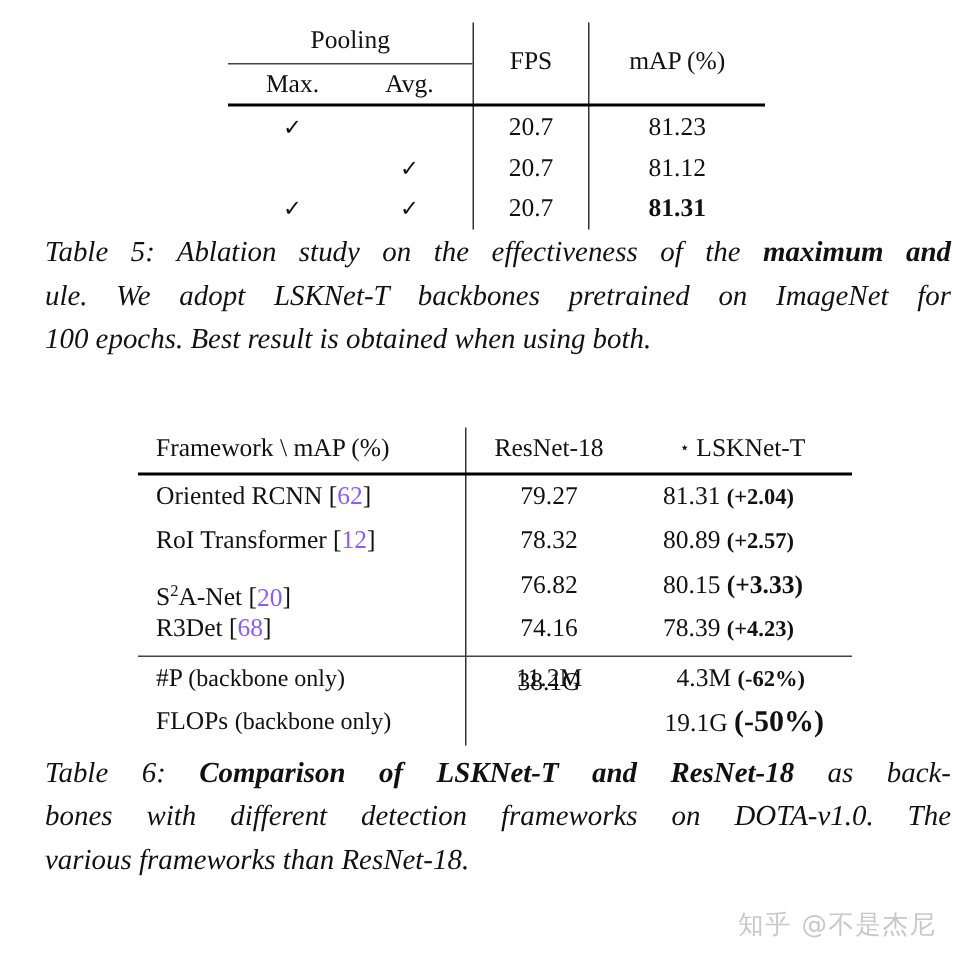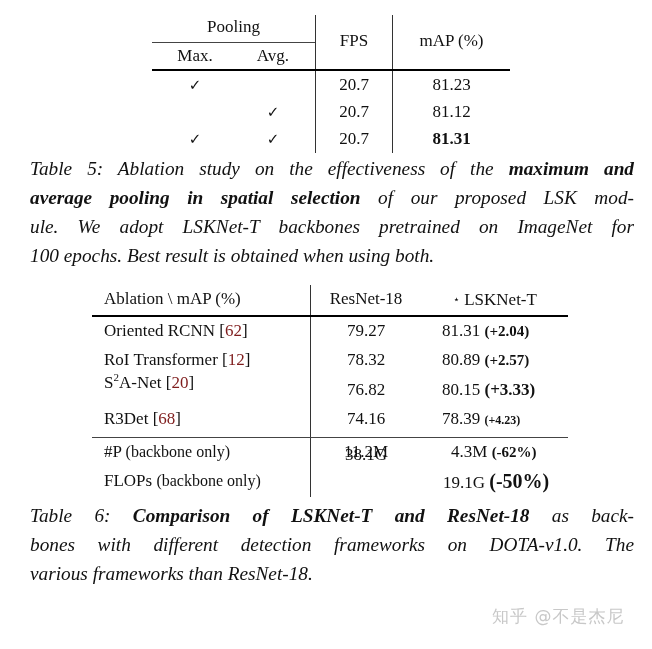--- a/index.html
+++ b/index.html
@@ -3,21 +3,21 @@
 <meta charset="utf-8">
 <style>
   html, body { margin: 0; padding: 0; background: #ffffff; }
   body { width: 652px; height: 649px; position: relative; overflow: hidden;
          font-family: "Liberation Serif", "DejaVu Serif", serif; color: #111; }
   .rule { position: absolute; background: #000; }
   .vline { position: absolute; width: 1px; background: #333; }
   .cell { position: absolute; font-size: 17px; line-height: 20px; white-space: nowrap; }
   .c { text-align: center; }
   .b { font-weight: bold; }
-  .cite { color: #7f1d1d; margin-top: 16px; }
+  .cite { color: #8b5cf6; margin-top: 16px; }
   .small { font-size: 16px; }
   .caption { position: absolute; left: 30px; width: 604px; font-size: 19.3px; line-height: 29px;
              text-align: justify; }
   .capline { display: block; height: 29px; white-space: nowrap; text-align-last: justify; text-align: justify; font-style: italic; }
   .capline.last { text-align-last: left; }
   .watermark { position: absolute; left: 492px; top: 605px; font-family: "DejaVu Sans", sans-serif;
                font-size: 17px; color: #c8c8c8; letter-spacing: 1px; white-space: nowrap; }
   .check { font-family: "DejaVu Sans", sans-serif; font-size: 15px; }
 </style>
 </head>
@@ -46,49 +46,48 @@
   <div class="cell c" style="left:393px; top:102px; width:117px;">81.12</div>
 
   <div class="cell c check" style="left:160px; top:129px; width:70px;">✓</div>
   <div class="cell c check" style="left:238px; top:129px; width:70px;">✓</div>
   <div class="cell c" style="left:316px; top:129px; width:76px;">20.7</div>
   <div class="cell c b" style="left:393px; top:129px; width:117px;">81.31</div>
 </div>
 
 <div class="caption" style="top:154px;">
   <span class="capline"><span>Table 5: Ablation study on the effectiveness of the </span><b>maximum and</b></span>
-  <span class="capline"><b>average pooling in spatial selection</b><span> of our proposed LSK mod-</span></span>
   <span class="capline">ule.  We adopt LSKNet-T backbones pretrained on ImageNet for</span>
   <span class="capline last">100 epochs. Best result is obtained when using both.</span>
 </div>
 
 <div>
   <div class="vline" style="left:310px; top:285px; height:212px;"></div>
 
-  <div class="cell" style="left:104px; top:289px;">Ablation \ mAP (%)</div>
+  <div class="cell" style="left:104px; top:289px;">Framework \ mAP (%)</div>
   <div class="cell c" style="left:311px; top:289px; width:110px;">ResNet-18</div>
   <div class="cell c" style="left:425px; top:289px; width:140px;"><span style="font-size:11px; vertical-align:2px;">⋆</span> <span>LSKNet-T</span></div>
 
   <div class="rule" style="left:92px; top:315px; width:476px; height:2px;"></div>
 
   <div class="cell" style="left:104px; top:321px;"><span>Oriented RCNN </span>[<span class="cite">62</span>]</div>
   <div class="cell c" style="left:311px; top:321px; width:110px;">79.27</div>
   <div class="cell" style="left:442px; top:321px;"><span>81.31</span> <b style="font-size:15px;">(+2.04)</b></div>
 
   <div class="cell" style="left:104px; top:350px;"><span>RoI Transformer </span>[<span class="cite">12</span>]</div>
   <div class="cell c" style="left:311px; top:350px; width:110px;">78.32</div>
   <div class="cell" style="left:442px; top:350px;"><span>80.89</span> <b style="font-size:15px;">(+2.57)</b></div>
 
-  <div class="cell" style="left:104px; top:367px;"><span>S</span><sup style="font-size:11px;">2</sup><span>A-Net </span>[<span class="cite">20</span>]</div>
+  <div class="cell" style="left:104px; top:384px;"><span>S</span><sup style="font-size:11px;">2</sup><span>A-Net </span>[<span class="cite">20</span>]</div>
   <div class="cell c" style="left:311px; top:380px; width:110px;">76.82</div>
   <div class="cell" style="left:442px; top:380px;"><span>80.15</span> <b style="font-size:17px;">(+3.33)</b></div>
 
   <div class="cell" style="left:104px; top:409px;"><span>R3Det </span>[<span class="cite">68</span>]</div>
   <div class="cell c" style="left:311px; top:409px; width:110px;">74.16</div>
-  <div class="cell" style="left:442px; top:409px;"><span>78.39</span> <b style="font-size:12px;">(+4.23)</b></div>
+  <div class="cell" style="left:442px; top:409px;"><span>78.39</span> <b style="font-size:15px;">(+4.23)</b></div>
 
   <div class="rule" style="left:92px; top:437px; width:476px; height:1px; background:#444;"></div>
 
   <div class="cell" style="left:104px; top:442px;"><span>#P</span> <span class="small">(backbone only)</span></div>
   <div class="cell c" style="left:311px; top:442px; width:110px;">11.2M</div>
   <div class="cell" style="left:451px; top:442px;"><span>4.3M</span> <b style="font-size:15px;">(-62%)</b></div>
 
   <div class="cell" style="left:104px; top:471px;"><span>FLOPs</span> <span class="small">(backbone only)</span></div>
   <div class="cell c" style="left:311px; top:445px; width:110px;">38.1G</div>
   <div class="cell" style="left:443px; top:471px;"><span>19.1G</span> <b style="font-size:20px;">(-50%)</b></div>

